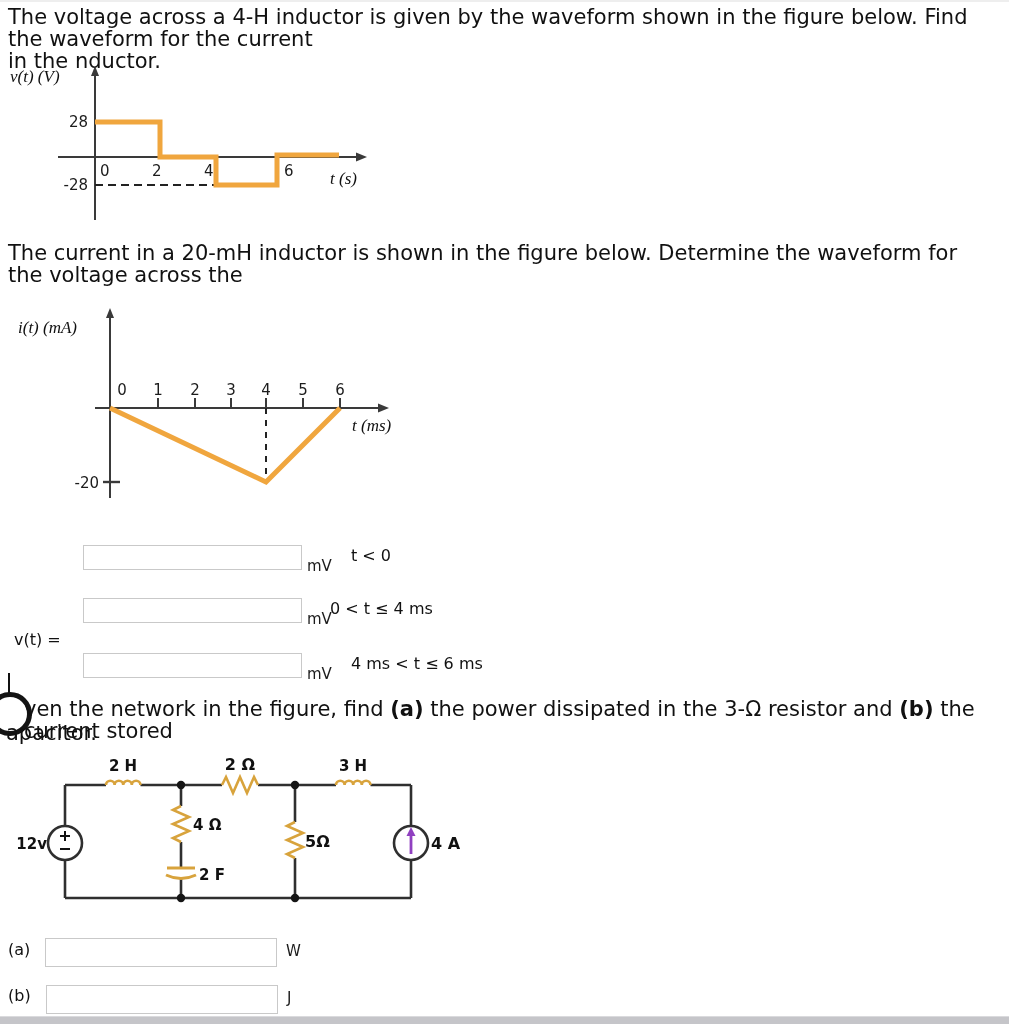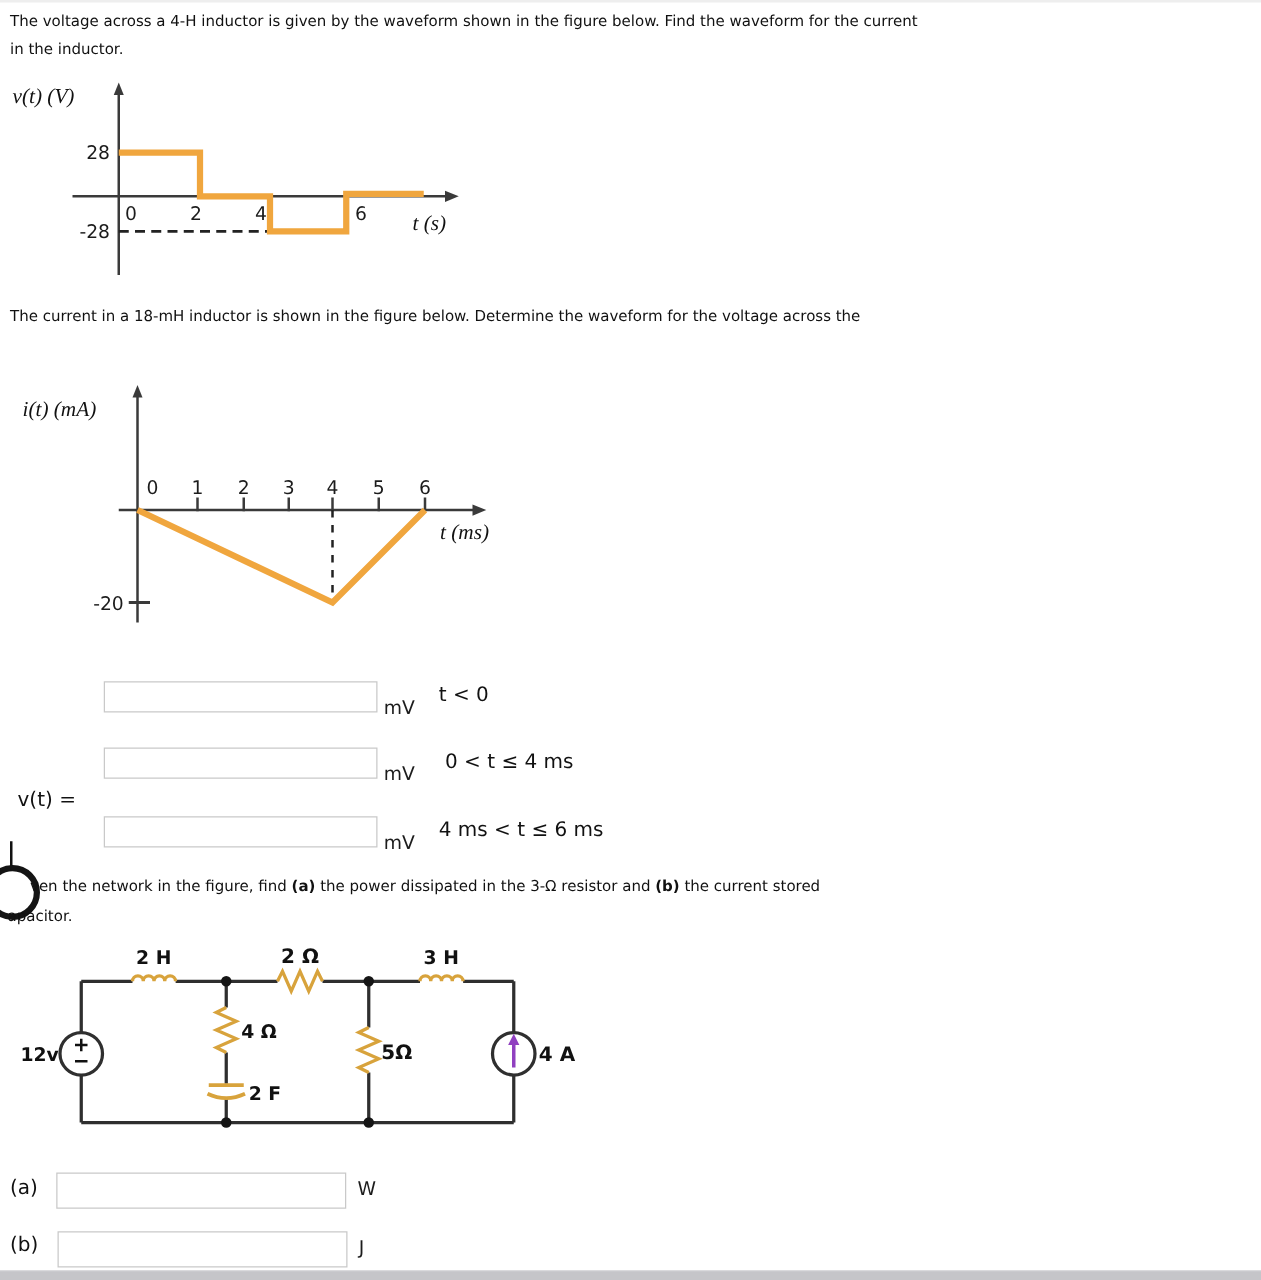--- a/index.html
+++ b/index.html
@@ -1,19 +1,19 @@
 <!DOCTYPE html>
 <html><head>
 <meta charset="utf-8">
 <style>
   html,body{margin:0;padding:0;background:#ffffff;}
   .page{position:relative;width:1009px;height:1024px;background:#fff;overflow:hidden;
         font-family:"DejaVu Sans","Liberation Sans",sans-serif;color:#151515;}
   .topline{position:absolute;left:0;top:0;width:1009px;height:2px;background:#eeeeee;}
-  .para{position:absolute;font-size:12px;line-height:22px;color:#111;}
+  .para{position:absolute;font-size:21px;line-height:22px;color:#111;}
   .abs{position:absolute;}
   input.ans{position:absolute;border:1px solid #c9c9c9;background:#fff;border-radius:0;
             font:15px "DejaVu Sans",sans-serif;padding:2px 6px;box-sizing:border-box;outline:none;}
   .unit{position:absolute;font-size:15px;color:#1c1c1c;}
   .cond{position:absolute;font-size:16px;color:#111;}
   .vt-label{position:absolute;font-size:16px;color:#111;}
   .cursor-bar{position:absolute;left:8px;top:673px;width:2px;height:20px;background:#111;}
   .circle-annot{position:absolute;left:-12px;top:692px;width:34px;height:34px;
                 border:5px solid #141414;border-radius:50%;background:transparent;}
   .bold{font-weight:bold;}
@@ -26,21 +26,21 @@
   .comp-lab-lg{font:600 16px "DejaVu Sans",sans-serif;fill:#111;}
 </style>
 </head>
 <body>
 
 <div class="page">
   <div class="topline"></div>
 
   <div class="para" style="left:8px;top:6px;width:990px;">
     <div>The voltage across a 4-H inductor is given by the waveform shown in the figure below. Find the waveform for the current</div>
-    <div>in the inductor.</div>
+    <div>in the nductor.</div>
   </div>
 
   <svg class="abs" style="left:0;top:58px;" width="400" height="176" viewBox="0 0 400 176">
 
     <line x1="95" y1="16" x2="95" y2="162" stroke="#3a3a3a" stroke-width="2"></line>
     <polygon points="95,8 91,18 99,18" fill="#3a3a3a"></polygon>
     <line x1="58" y1="99" x2="358" y2="99" stroke="#3a3a3a" stroke-width="2"></line>
     <polygon points="367,99 356,94.5 356,103.5" fill="#3a3a3a"></polygon>
 
     <line x1="95" y1="127" x2="216" y2="127" stroke="#222" stroke-width="2.2" stroke-dasharray="8,5"></line>
@@ -51,21 +51,21 @@
     <text x="88" y="69" class="ax-num" text-anchor="end">28</text>
     <text x="88" y="132" class="ax-num" text-anchor="end">-28</text>
     <text x="100" y="118" class="ax-num">0</text>
     <text x="152" y="118" class="ax-num">2</text>
     <text x="204" y="118" class="ax-num">4</text>
     <text x="284" y="118" class="ax-num">6</text>
     <text x="330" y="126" class="ax-lab">t (s)</text>
   </svg>
 
   <div class="para" style="left:8px;top:242px;width:990px;">
-    <div>The current in a 18-mH inductor is shown in the figure below. Determine the waveform for the voltage across the</div>
+    <div>The current in a 20-mH inductor is shown in the figure below. Determine the waveform for the voltage across the</div>
   </div>
 
   <svg class="abs" style="left:0;top:300px;" width="430" height="212" viewBox="0 0 430 212">
     <line x1="110" y1="16" x2="110" y2="198" stroke="#3a3a3a" stroke-width="2"></line>
     <polygon points="110,8 106,18 114,18" fill="#3a3a3a"></polygon>
     <line x1="95" y1="108" x2="380" y2="108" stroke="#3a3a3a" stroke-width="2"></line>
     <polygon points="389,108 378,103.5 378,112.5" fill="#3a3a3a"></polygon>
 
     <g stroke="#3a3a3a" stroke-width="2">
       <line x1="158" y1="98" x2="158" y2="109"></line>
@@ -93,21 +93,21 @@
     <text x="99" y="188" class="ax-num" text-anchor="end">-20</text>
     <text x="352" y="131" class="ax-lab">t (ms)</text>
   </svg>
 
   <input class="ans" style="left: 83px; top: 545px; width: 219px; height: 25px;" type="text" value="">
   <span class="unit" style="left:307px;top:557px;">mV</span>
   <span class="cond" style="left:351px;top:546px;">t &lt; 0</span>
 
   <input class="ans" style="left: 83px; top: 598px; width: 219px; height: 25px;" type="text" value="">
   <span class="unit" style="left:307px;top:610px;">mV</span>
-  <span class="cond" style="left:356px;top:599px;">0 &lt; t ≤ 4 ms</span>
+  <span class="cond" style="left:330px;top:599px;">0 &lt; t ≤ 4 ms</span>
 
   <span class="vt-label" style="left:14px;top:630px;">v(t) =</span>
 
   <input class="ans" style="left: 83px; top: 653px; width: 219px; height: 25px;" type="text" value="">
   <span class="unit" style="left:307px;top:665px;">mV</span>
   <span class="cond" style="left:351px;top:654px;">4 ms &lt; t ≤ 6 ms</span>
 
   <div class="cursor-bar"></div>
   <div class="circle-annot"></div>
 

